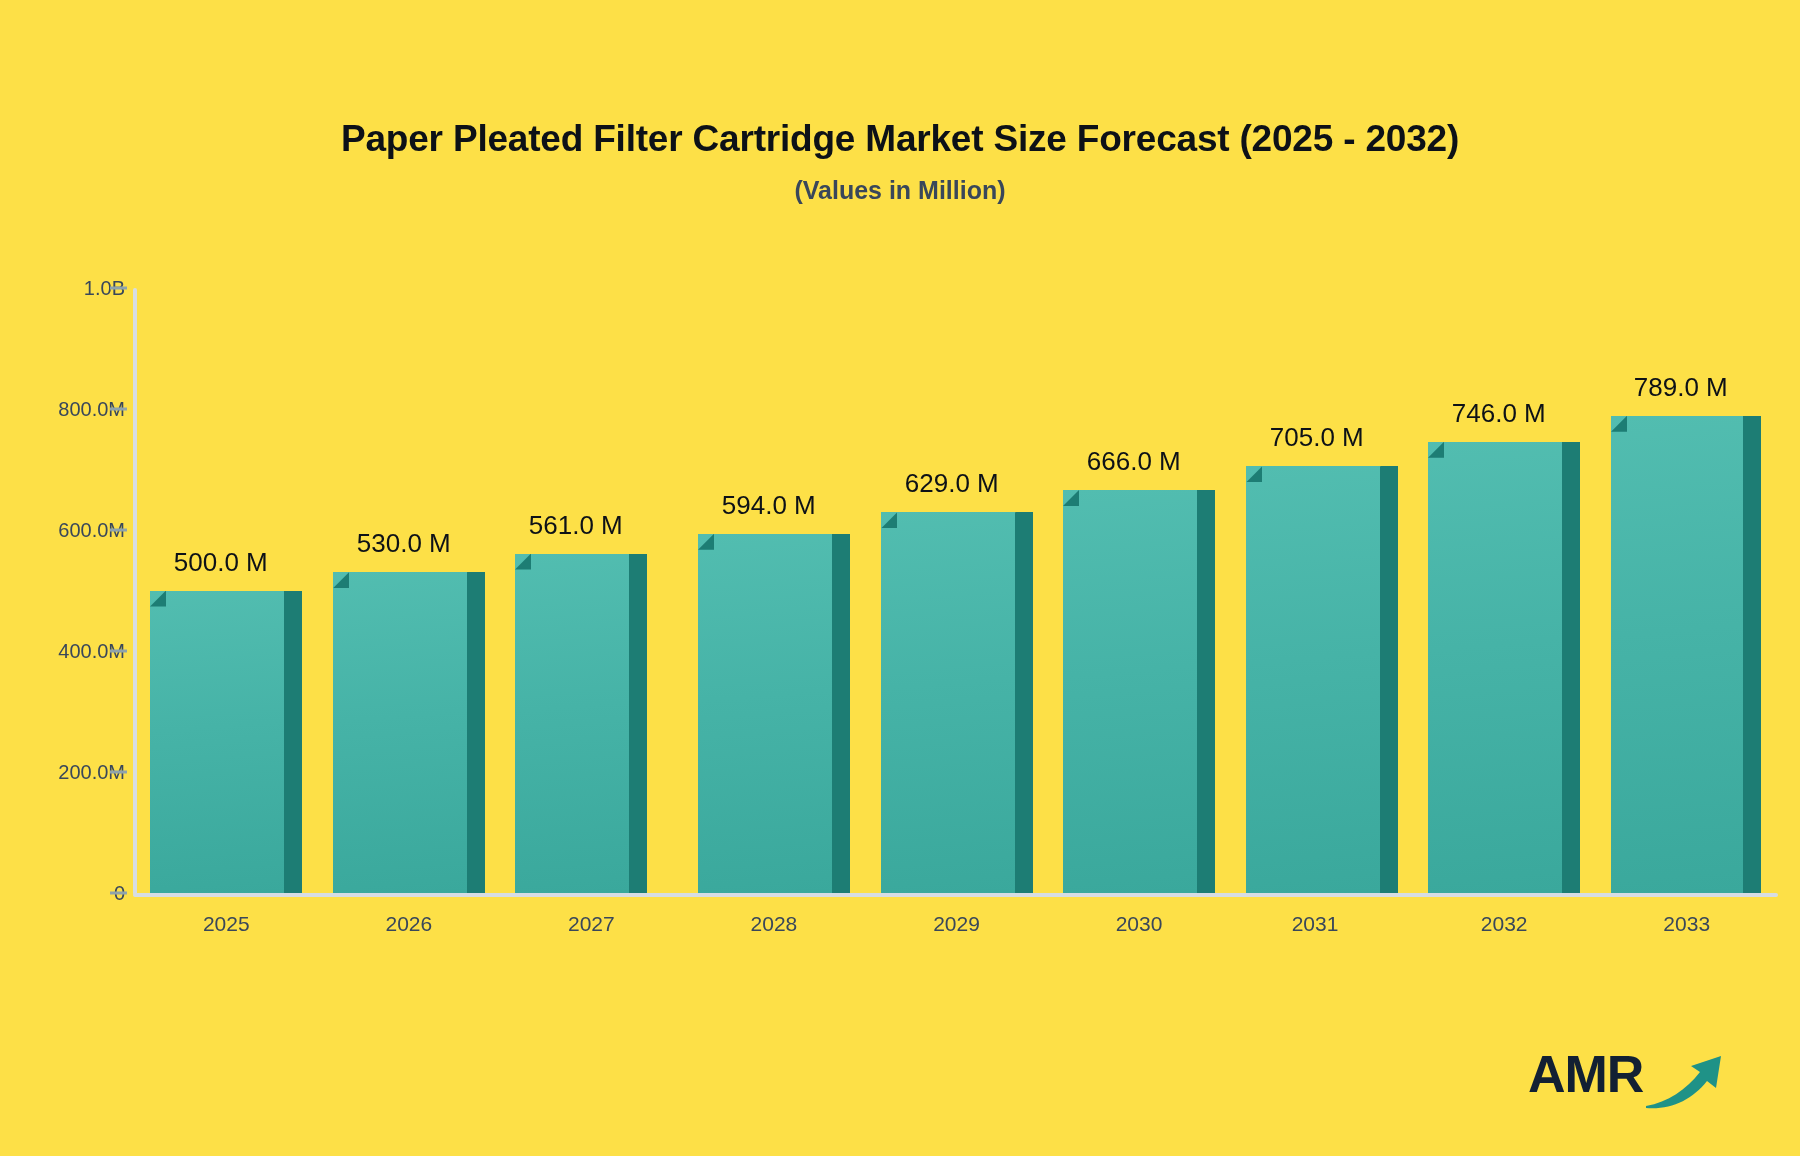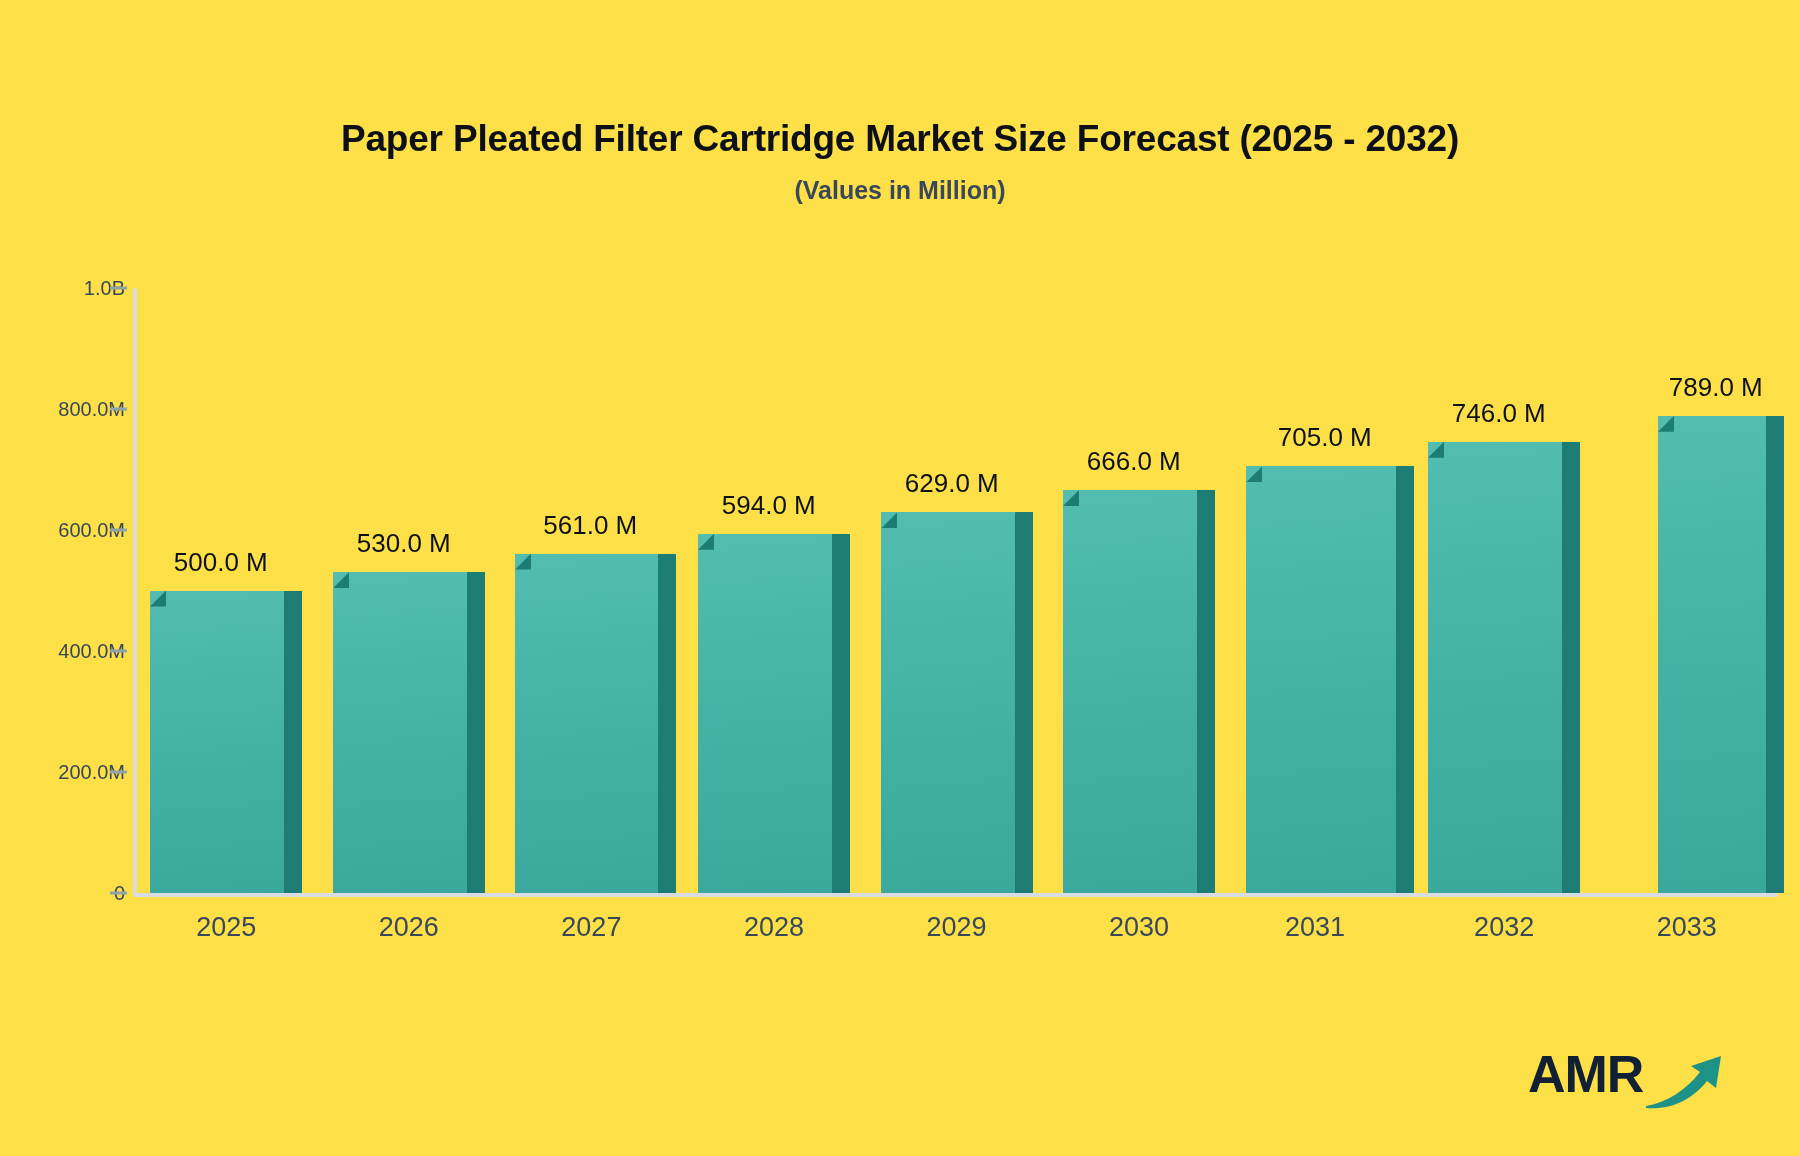--- a/index.html
+++ b/index.html
@@ -107,21 +107,21 @@
     left: 110px;
     width: 17px;
     height: 3px;
     background: #8fa3ab;
     transform: translateY(-50%);
   }
 
   .xtick {
     position: absolute;
     top: 912px;
-    font-size: 27px;
+    font-size: 21px;
     color: #39475a;
     transform: translateX(-50%);
   }
 
   
   .bar {
     position: absolute;
     bottom: 263px; 
   }
   .bar-front {
@@ -221,21 +221,21 @@
           <div class="bar-side"></div>
           <div class="bar-notch"></div>
           <div class="bar-label" style="top: -44px;">500.0 M</div>
         </div>
         <div class="bar" style="left: 333px; width: 134px; height: 320.65px;">
           <div class="bar-front"></div>
           <div class="bar-side"></div>
           <div class="bar-notch"></div>
           <div class="bar-label" style="top: -44px;">530.0 M</div>
         </div>
-        <div class="bar" style="left: 515px; width: 114px; height: 339.405px; padding-left: 29px;">
+        <div class="bar" style="left: 515px; width: 114px; height: 339.405px;">
           <div class="bar-front"></div>
           <div class="bar-side"></div>
           <div class="bar-notch"></div>
           <div class="bar-label" style="top: -44px;">561.0 M</div>
         </div>
         <div class="bar" style="left: 698px; width: 134px; height: 359.37px;">
           <div class="bar-front"></div>
           <div class="bar-side"></div>
           <div class="bar-notch"></div>
           <div class="bar-label" style="top: -44px;">594.0 M</div>
@@ -245,33 +245,33 @@
           <div class="bar-side"></div>
           <div class="bar-notch"></div>
           <div class="bar-label" style="top: -44px;">629.0 M</div>
         </div>
         <div class="bar" style="left: 1063px; width: 134px; height: 402.93px;">
           <div class="bar-front"></div>
           <div class="bar-side"></div>
           <div class="bar-notch"></div>
           <div class="bar-label" style="top: -44px;">666.0 M</div>
         </div>
-        <div class="bar" style="left: 1246px; width: 134px; height: 426.525px; padding-left: 16px;">
+        <div class="bar" style="left: 1246px; width: 134px; height: 426.525px;">
           <div class="bar-front"></div>
           <div class="bar-side"></div>
           <div class="bar-notch"></div>
           <div class="bar-label" style="top: -44px;">705.0 M</div>
         </div>
         <div class="bar" style="left: 1428px; width: 134px; height: 451.33px;">
           <div class="bar-front"></div>
           <div class="bar-side"></div>
           <div class="bar-notch"></div>
           <div class="bar-label" style="top: -44px;">746.0 M</div>
         </div>
-        <div class="bar" style="left: 1658px; width: 108px; height: 477.345px;">
+        <div class="bar" style="left: 1611px; width: 132px; height: 477.345px;">
           <div class="bar-front"></div>
           <div class="bar-side"></div>
           <div class="bar-notch"></div>
           <div class="bar-label" style="top: -44px;">789.0 M</div>
         </div>
       </div>
   </div>
 
   <div class="logo">
     <div class="logo-text">AMR</div>

